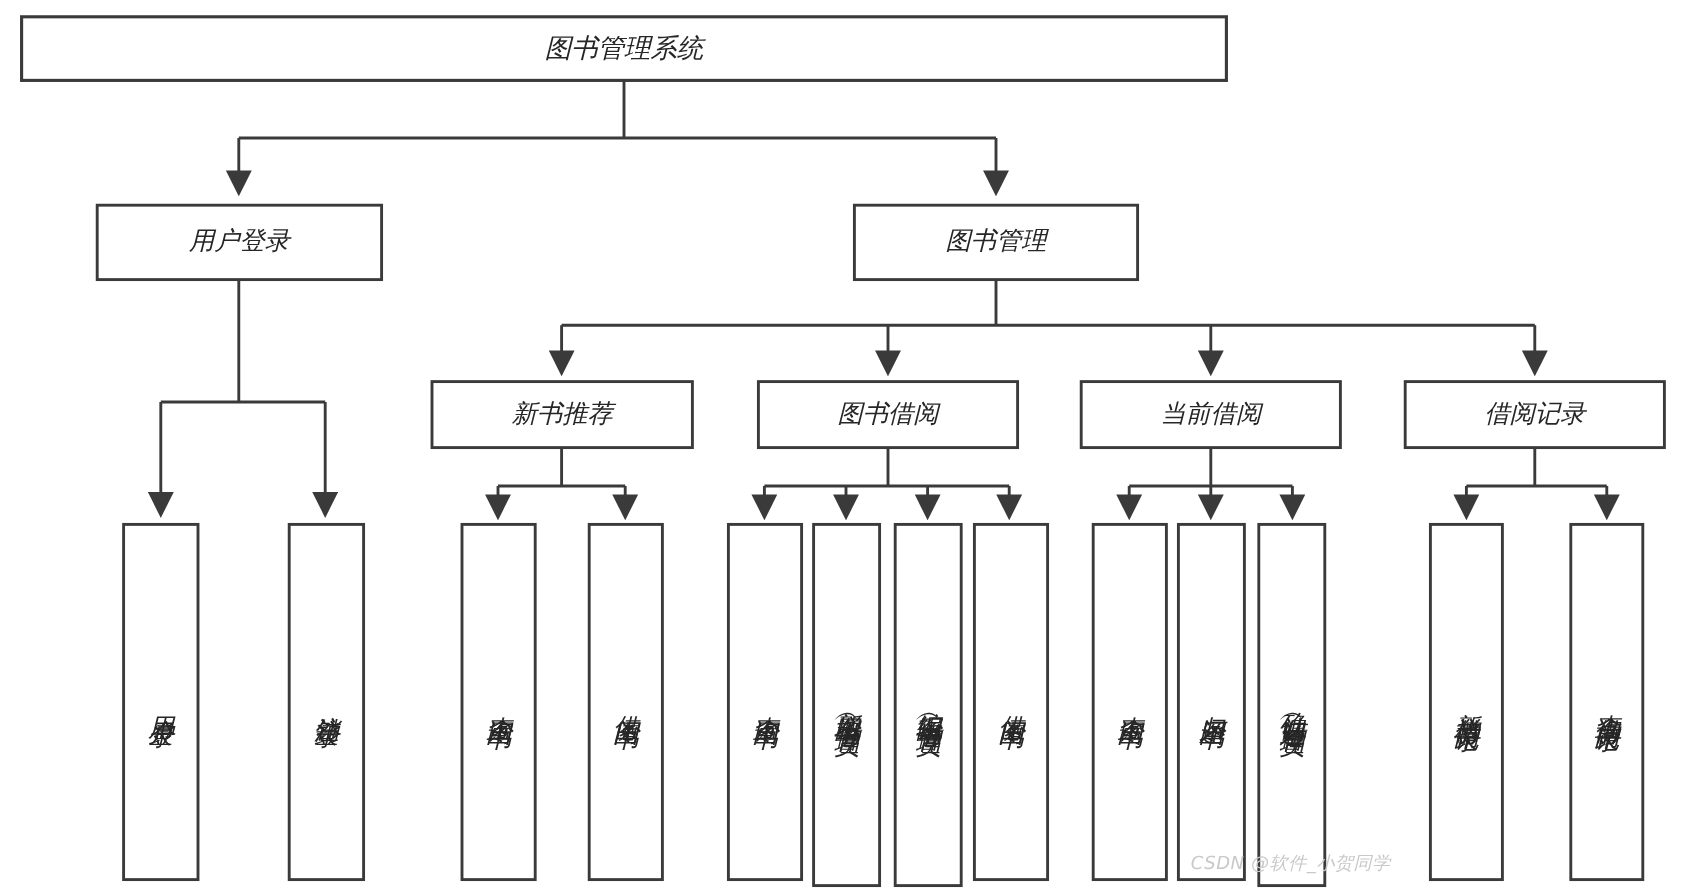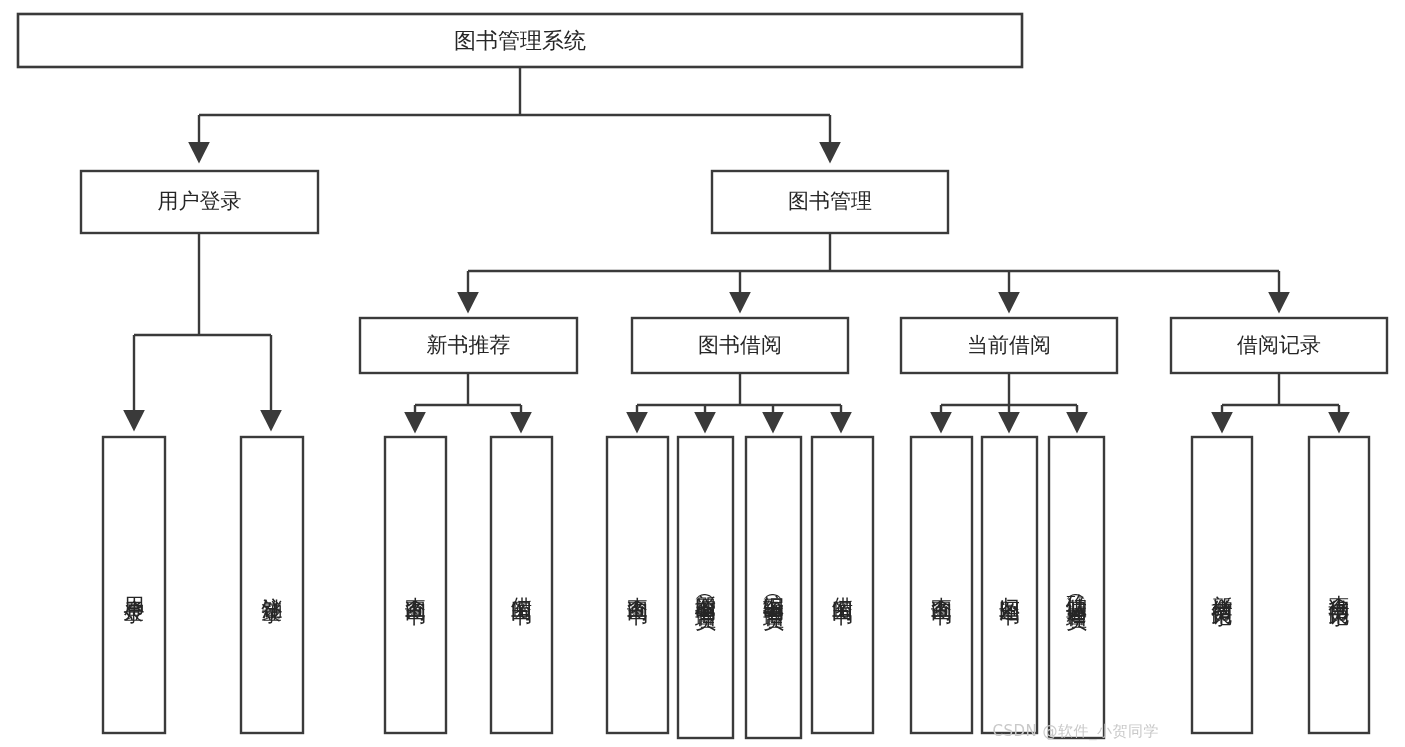--- a/index.html
+++ b/index.html
@@ -12,20 +12,21 @@
     width: 1405px;
     height: 747px;
     font-family: "DejaVu Sans", "Liberation Sans", sans-serif;
     overflow: hidden;
     position: relative;
   }
   #diagram-root {
     position: relative;
     width: 1169px;
     height: 747px;
+    font-style: italic;
   }
   svg#tree-svg {
     position: absolute;
     left: 0;
     top: 0;
     width: 1405px;
     height: 747px;
     display: block;
   }
   .node-box {
@@ -67,21 +68,21 @@
     writing-mode: vertical-rl;
     text-orientation: upright;
     font-size: 21px;
     color: #262626;
     letter-spacing: 2.5px;
     font-family: "DejaVu Sans", "Liberation Sans", sans-serif;
   }
   #watermark {
     position: absolute;
     right: 10px;
-    bottom: 6px;
+    bottom: 18px;
     color: #c9c9c9;
     font-size: 15px;
     font-family: "DejaVu Sans", "Liberation Sans", sans-serif;
     letter-spacing: 0.5px;
     user-select: none;
     margin-top: 18px;
   }
 </style>
 </head>
 <body>

